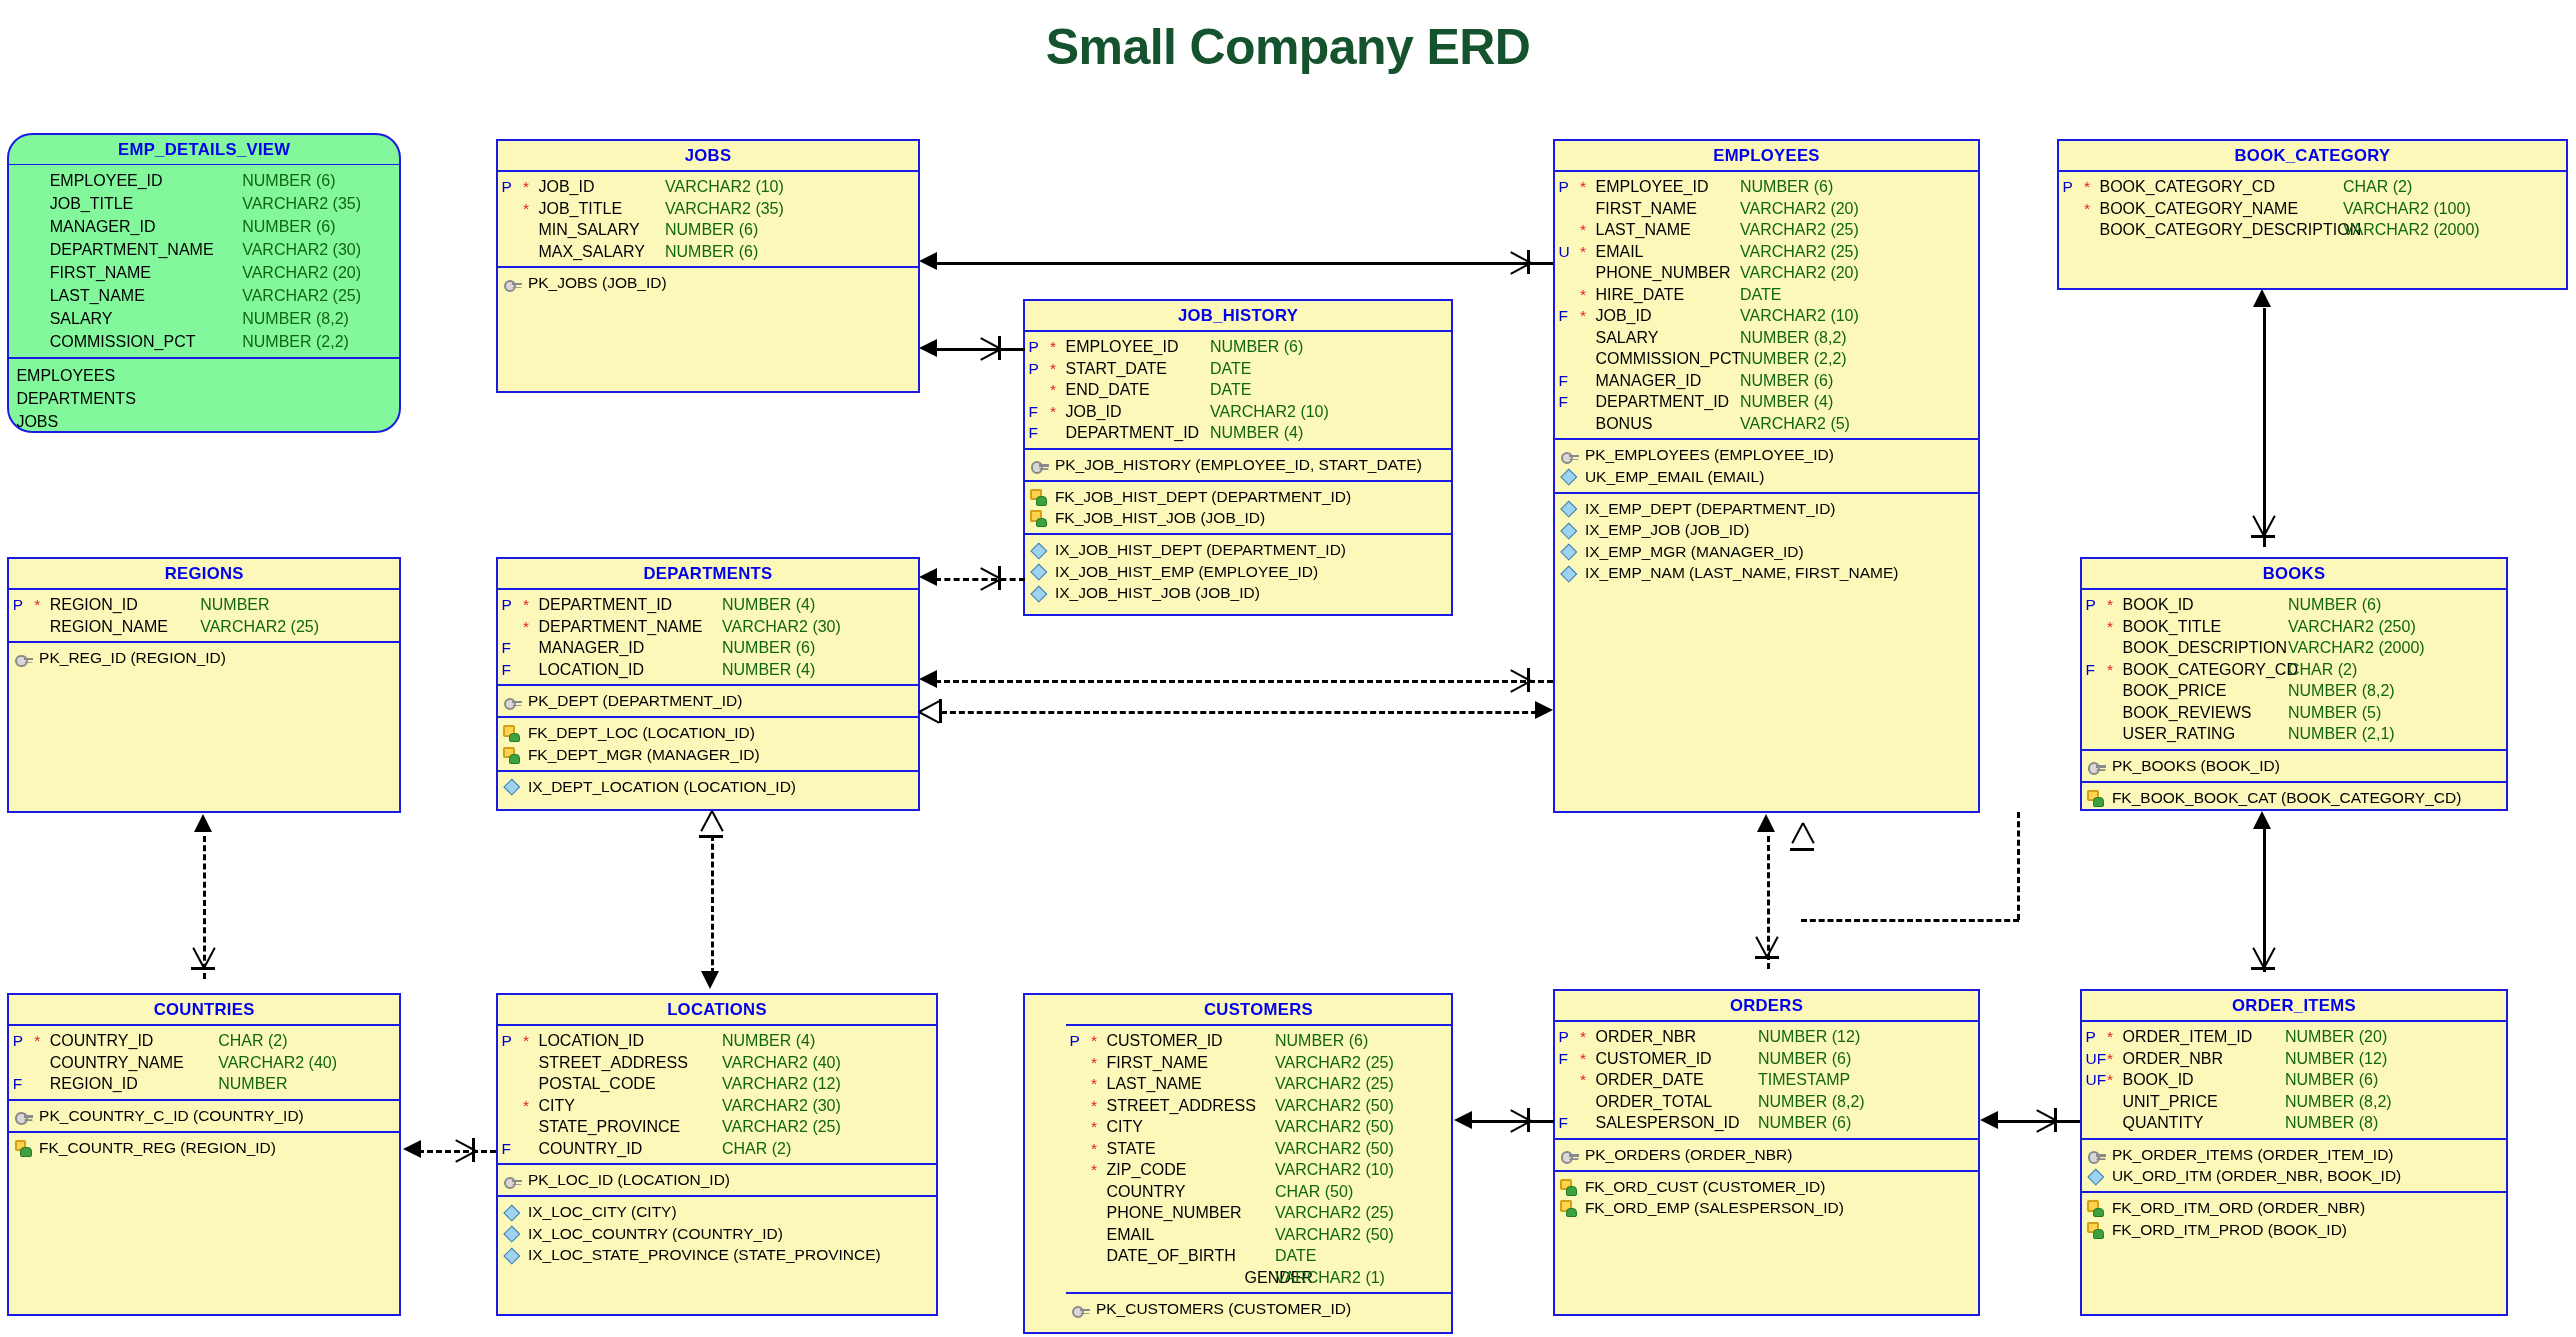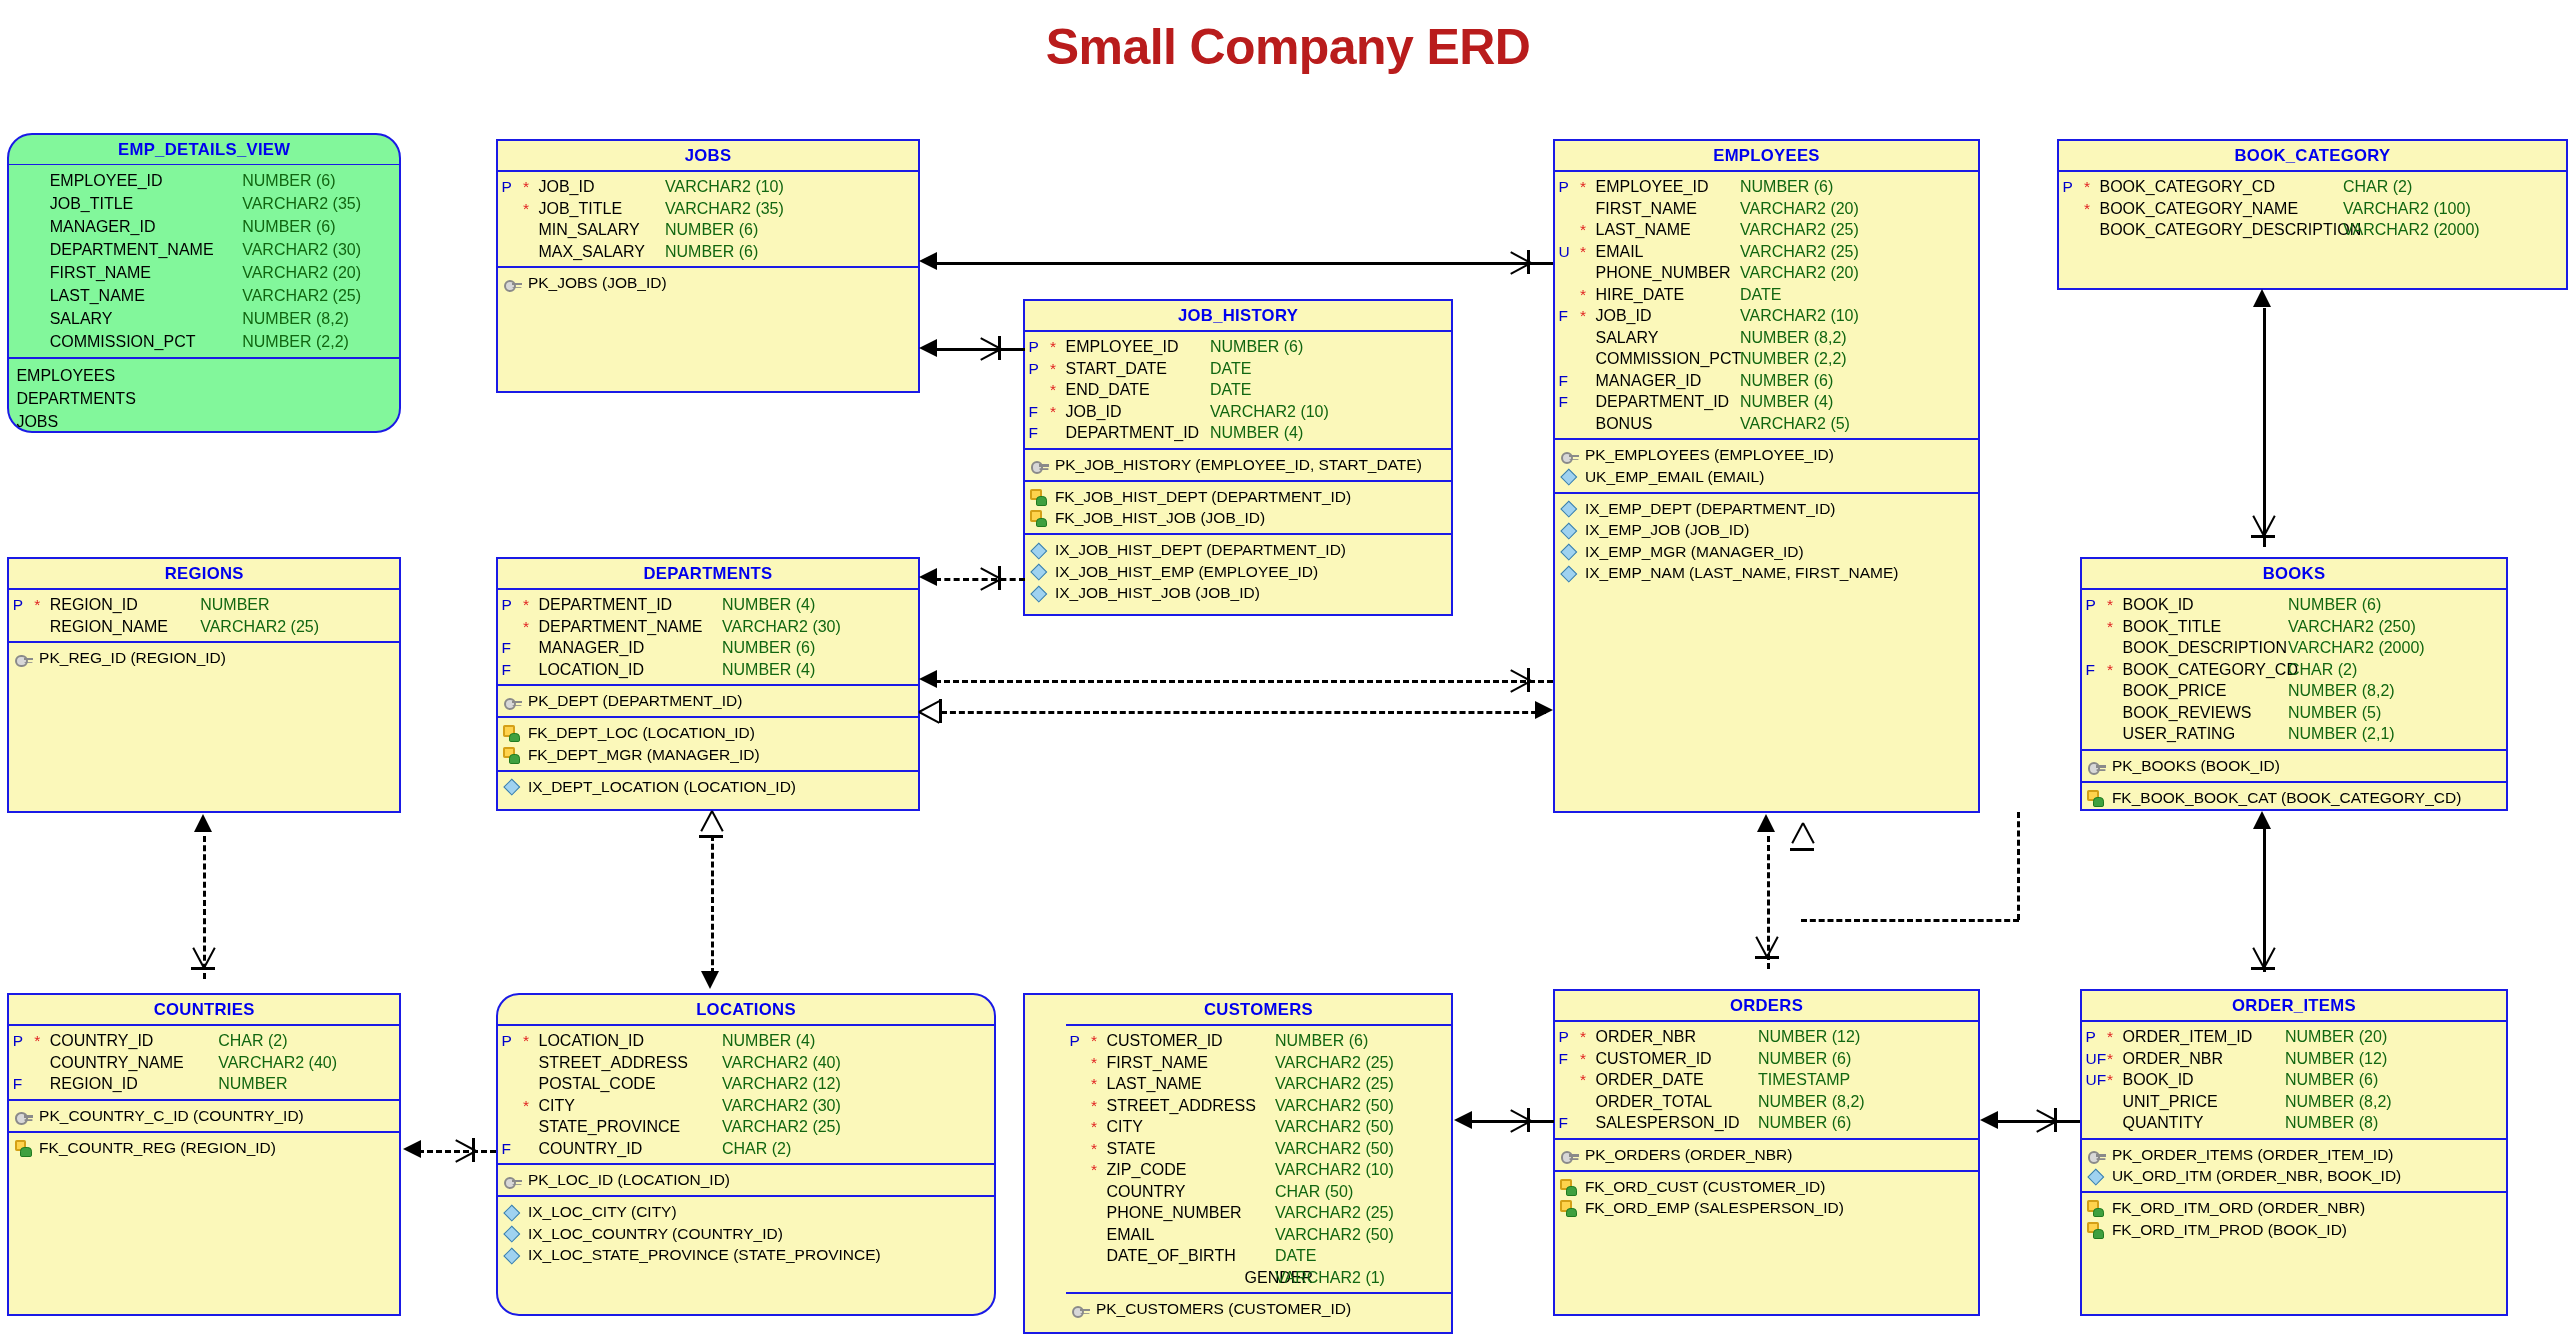--- a/index.html
+++ b/index.html
@@ -10,21 +10,21 @@
     position: relative;
     font-family: "Liberation Sans", sans-serif;
     overflow: hidden;
   }
   #page-title {
     position: absolute;
     left: 0; top: 18px; width: 2576px;
     text-align: center;
     font-size: 50px;
     font-weight: bold;
-    color: #b91c1c;
+    color: #14532d;
     letter-spacing: -0.6px;
   }
 
   
   .entity {
     position: absolute;
     border: 2.4px solid #1a1ae6;
     background: #fbf8ba;
     box-sizing: border-box;
     display: flex;
@@ -647,21 +647,21 @@
       </div>
     </div>
   <div class="sect grow">
       <div class="cons">
         <span class="ico fk"></span>
         <span>FK_COUNTR_REG (REGION_ID)</span>
       </div>
     </div>
 </div>
 
-<div class="entity" style="left:496px; top:993px; width:500px; height:323px;border-radius:23px;">
+<div class="entity" style="left:496px; top:993px; width:442px; height:323px;">
   <div class="ent-title">LOCATIONS</div>
   <div class="sect">
       <div class="attr" style="position: relative;">
         <span class="col-key">P</span>
         <span class="col-req">*</span>
         <span class="col-name">LOCATION_ID</span>
         <span class="col-type" style="left: 224px;">NUMBER (4)</span>
       </div>
       <div class="attr" style="position: relative;">
         <span class="col-key"></span>

